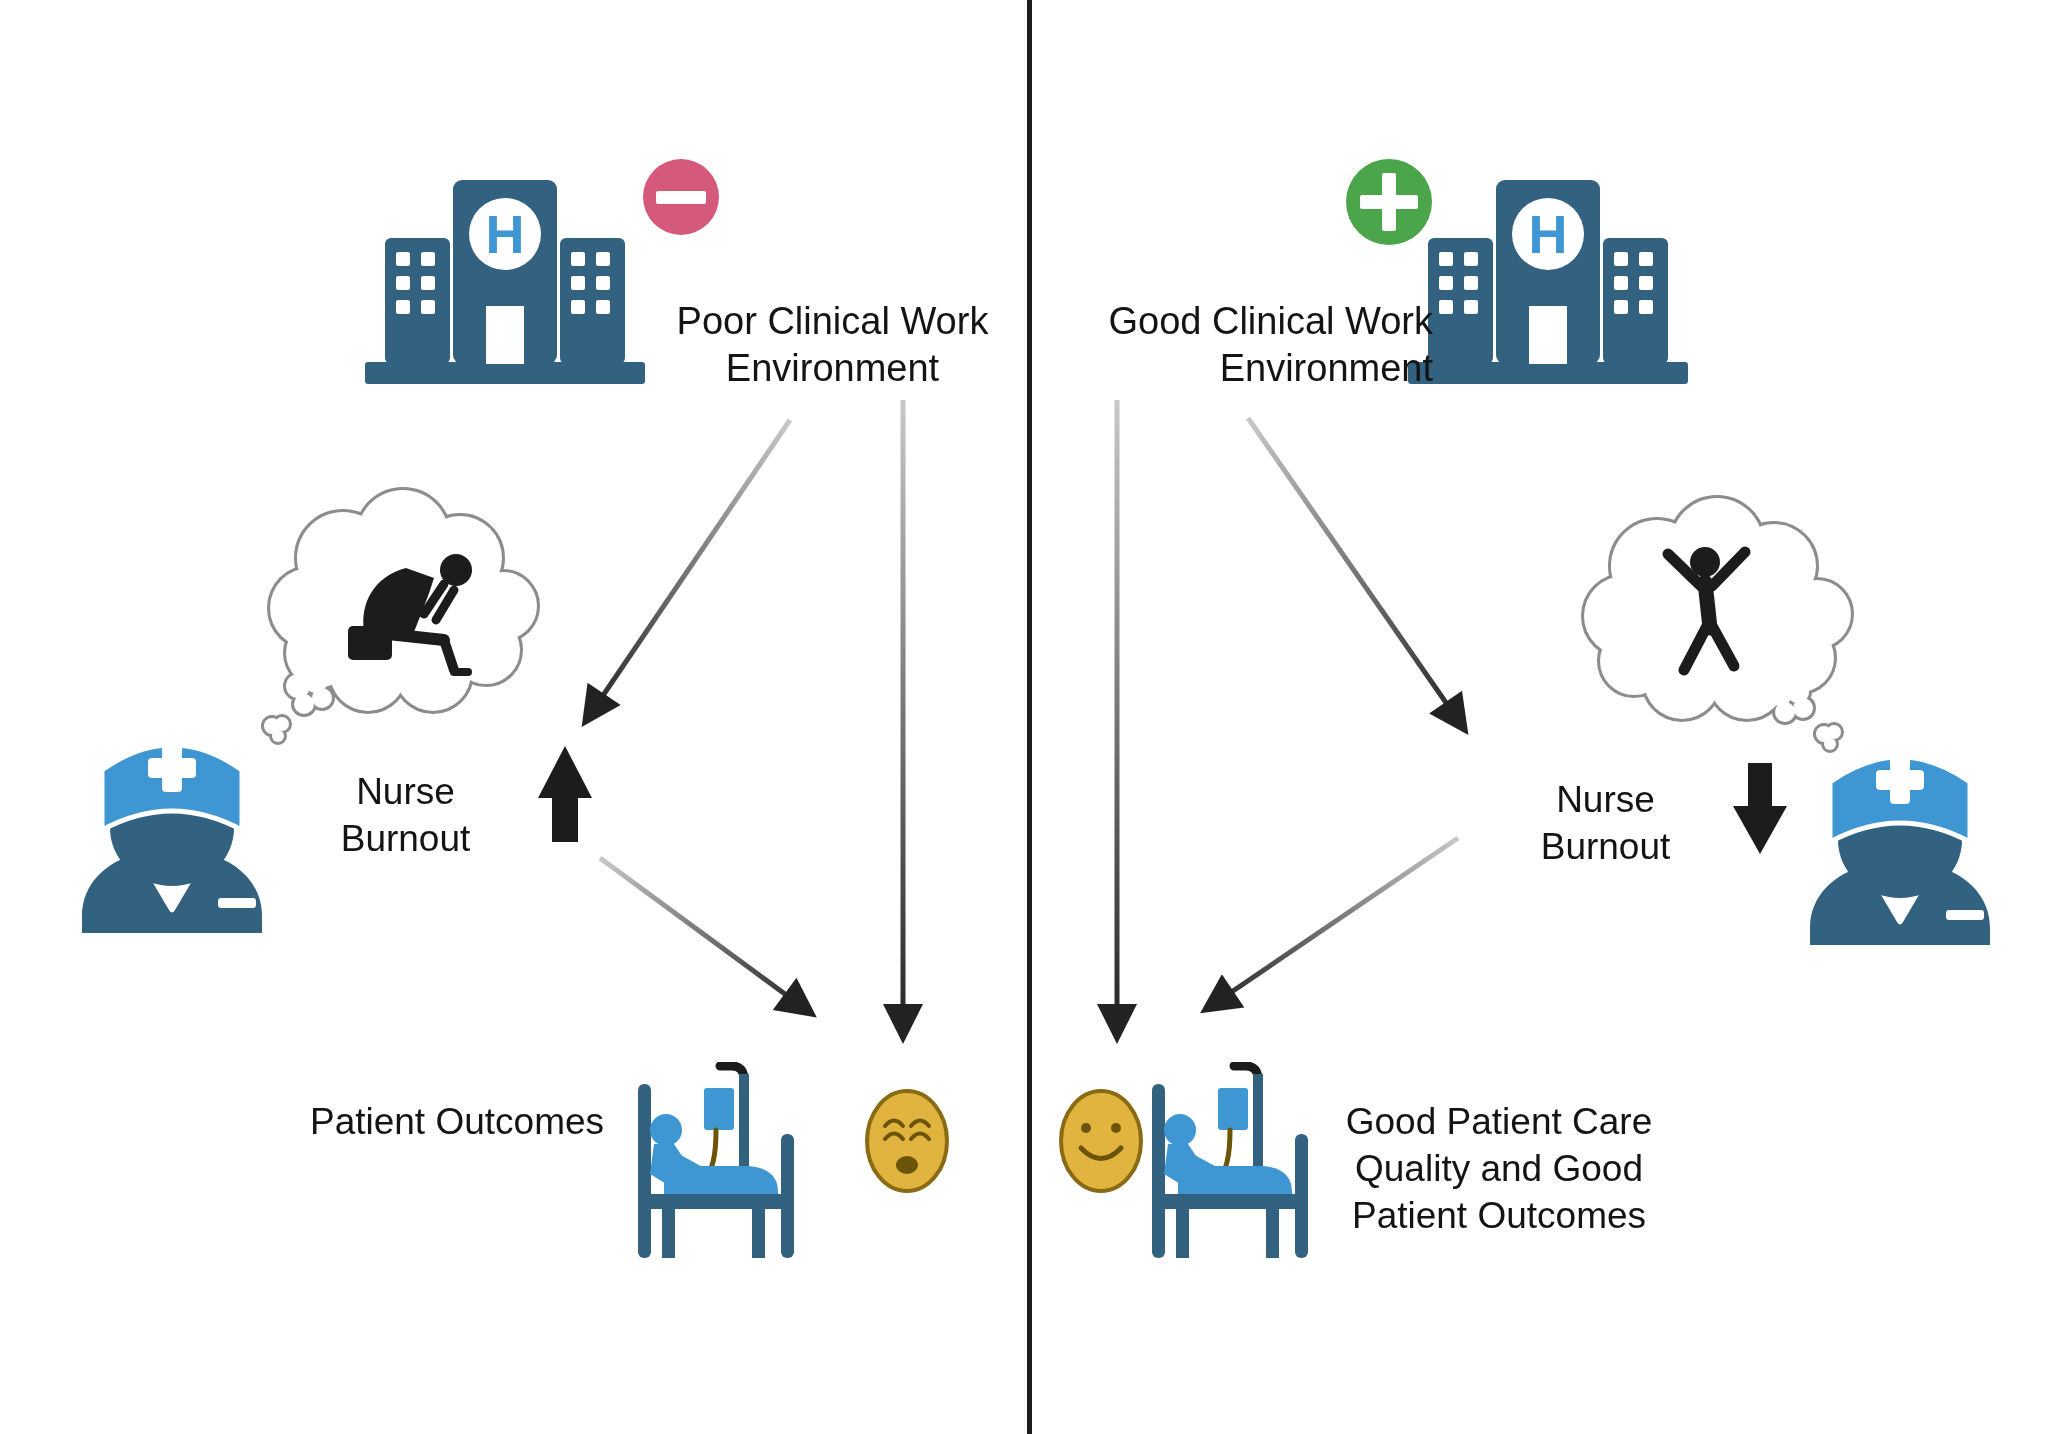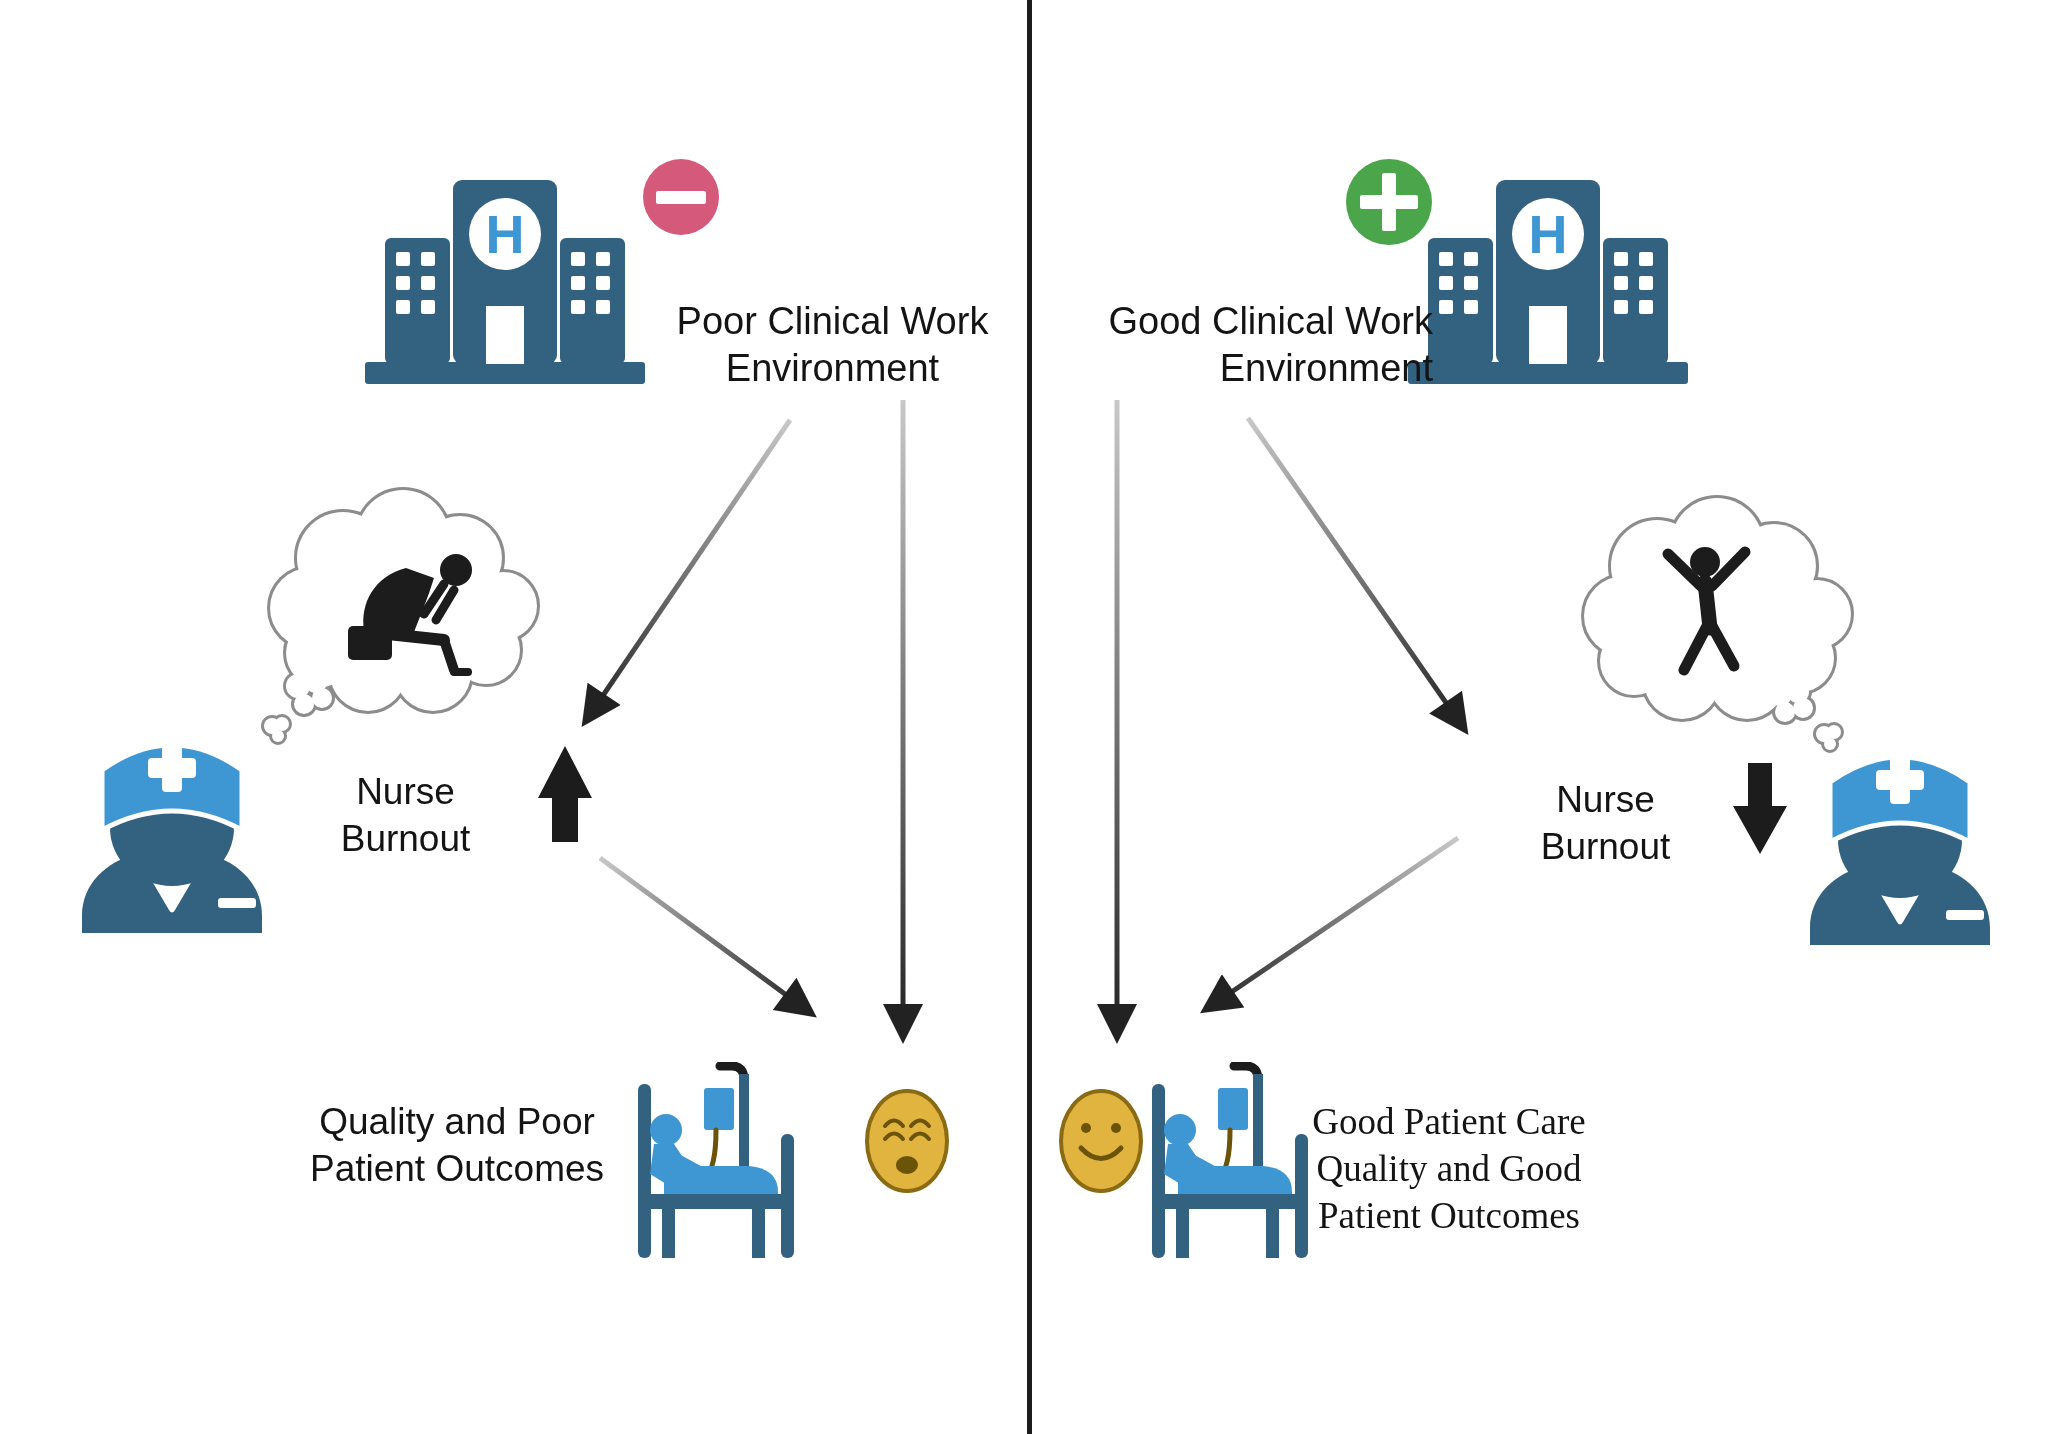--- a/index.html
+++ b/index.html
@@ -212,21 +212,20 @@
 
   <svg class="abs" style="left:636px;top:1062px;" width="160" height="196" viewBox="0 0 160 196">
     <use href="#bed-shape"></use>
   </svg>
 
   <svg class="abs" style="left:862px;top:1086px;" width="90" height="110" viewBox="0 0 90 110">
     <use href="#weary-shape"></use>
   </svg>
 
   <div class="abs label small" style="left:292px;top:1098px;width:330px;">
-    <div>Quality and Poor</div>
     <div>Patient Outcomes</div>
   </div>
 
   <svg class="abs" style="left:1345px;top:158px;" width="88" height="88" viewBox="0 0 88 88">
     <circle cx="44" cy="44" r="43" fill="var(--green-badge)"></circle>
     <rect class="fw" x="15" y="37" width="58" height="14" rx="2"></rect>
     <rect class="fw" x="37" y="15" width="14" height="58" rx="2"></rect>
   </svg>
 
   <svg class="abs" style="left:1408px;top:166px;" width="280" height="218" viewBox="0 0 280 218">
@@ -295,19 +294,19 @@
   </svg>
 
   <svg class="abs" style="left:1056px;top:1086px;" width="90" height="110" viewBox="0 0 90 110">
     <use href="#smile-shape"></use>
   </svg>
 
   <svg class="abs" style="left:1150px;top:1062px;" width="160" height="196" viewBox="0 0 160 196">
     <use href="#bed-shape"></use>
   </svg>
 
-  <div class="abs label small" style="left:1284px;top:1098px;width:330px;font-family:Liberation Serif, serif;">
+  <div class="abs label small" style="left:1334px;top:1098px;width:330px;">
     <div>Good Patient Care</div>
     <div>Quality and Good</div>
     <div>Patient Outcomes</div>
   </div>
 
 </div>
 
 </body></html>

